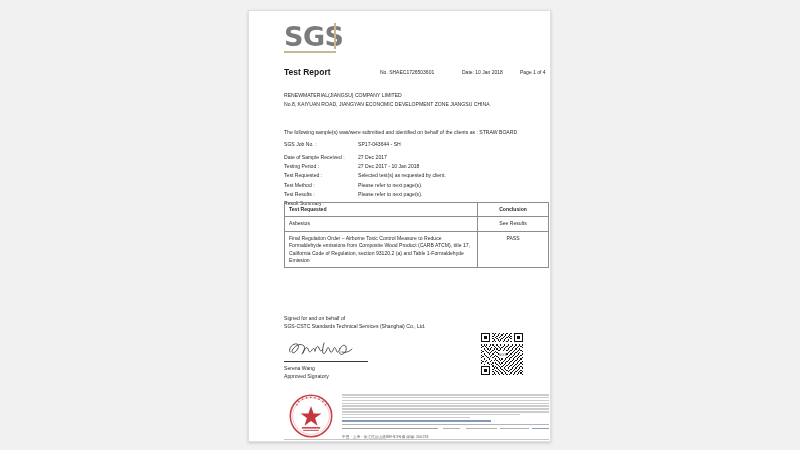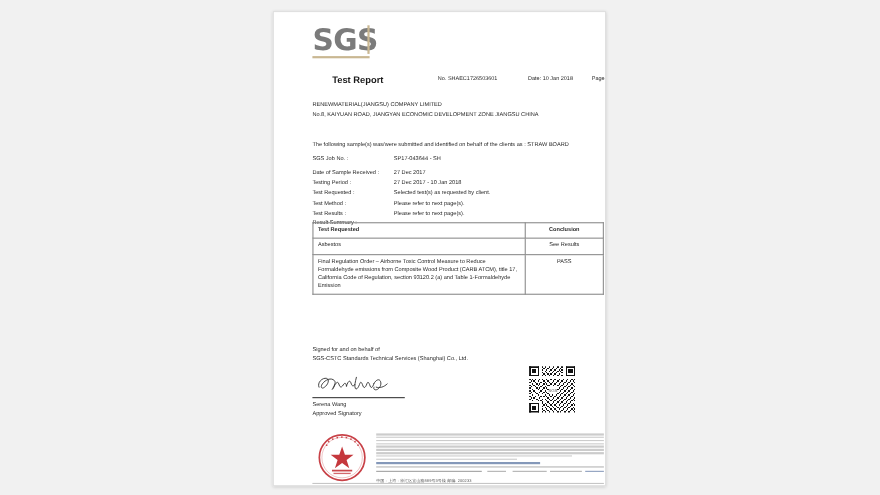--- a/index.html
+++ b/index.html
@@ -66,21 +66,21 @@
     left: 18px;
     top: 40px;
     width: 52px;
     height: 1.5px;
     background: #c9b792;
   }
 
   
   .title-row {
     position: absolute;
-    left: 36px;
+    left: 18px;
     top: 56px;
     width: 265px;
     height: 14px;
   }
   .rep-title {
     position: absolute;
     left: 0;
     top: 0;
     font-size: 8.5px;
     font-weight: bold;

